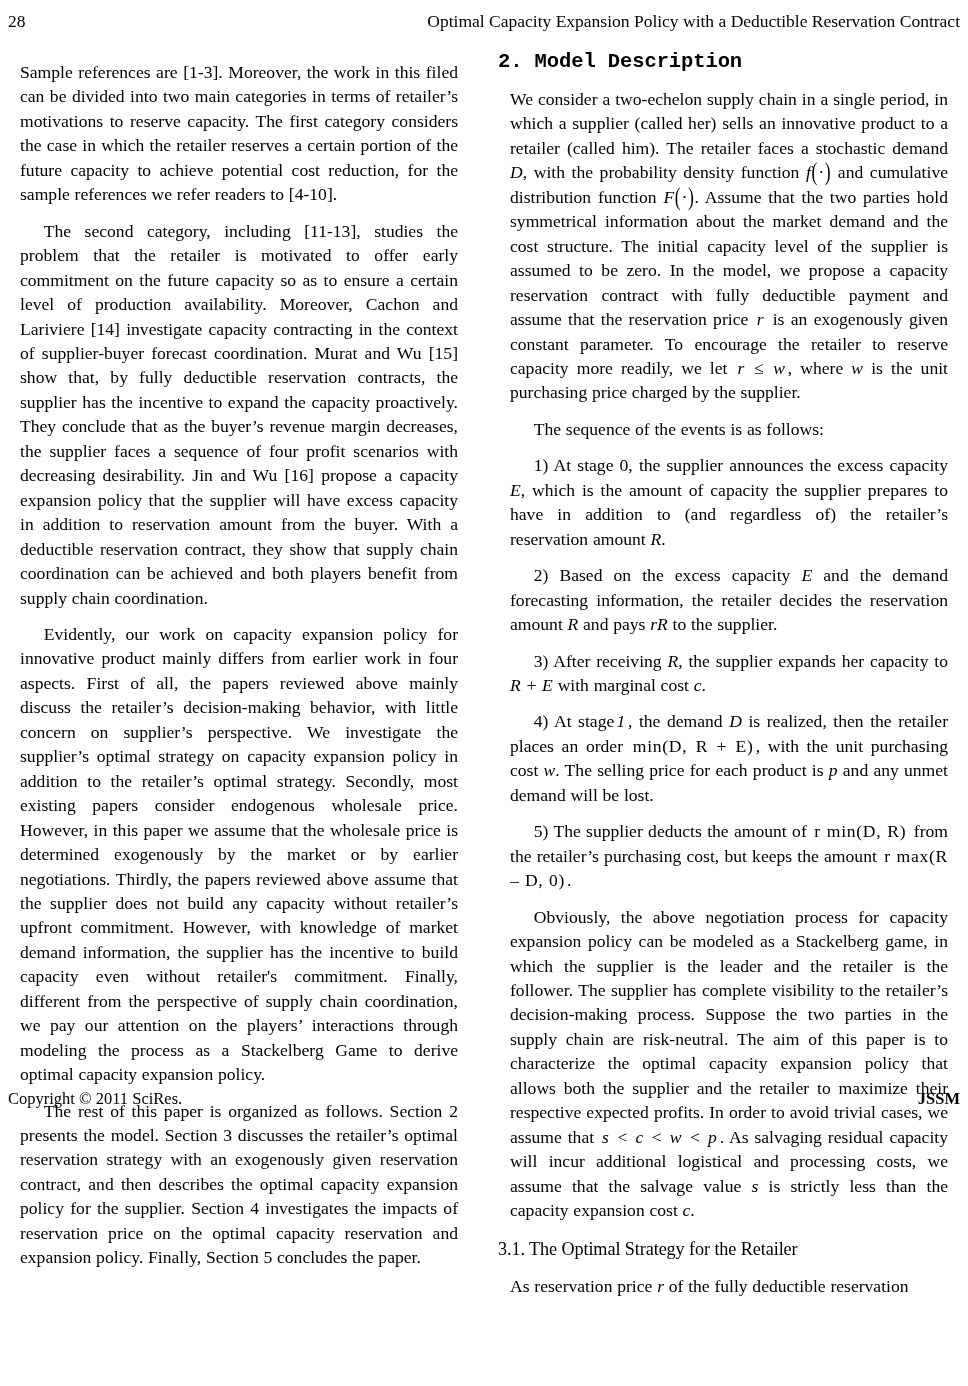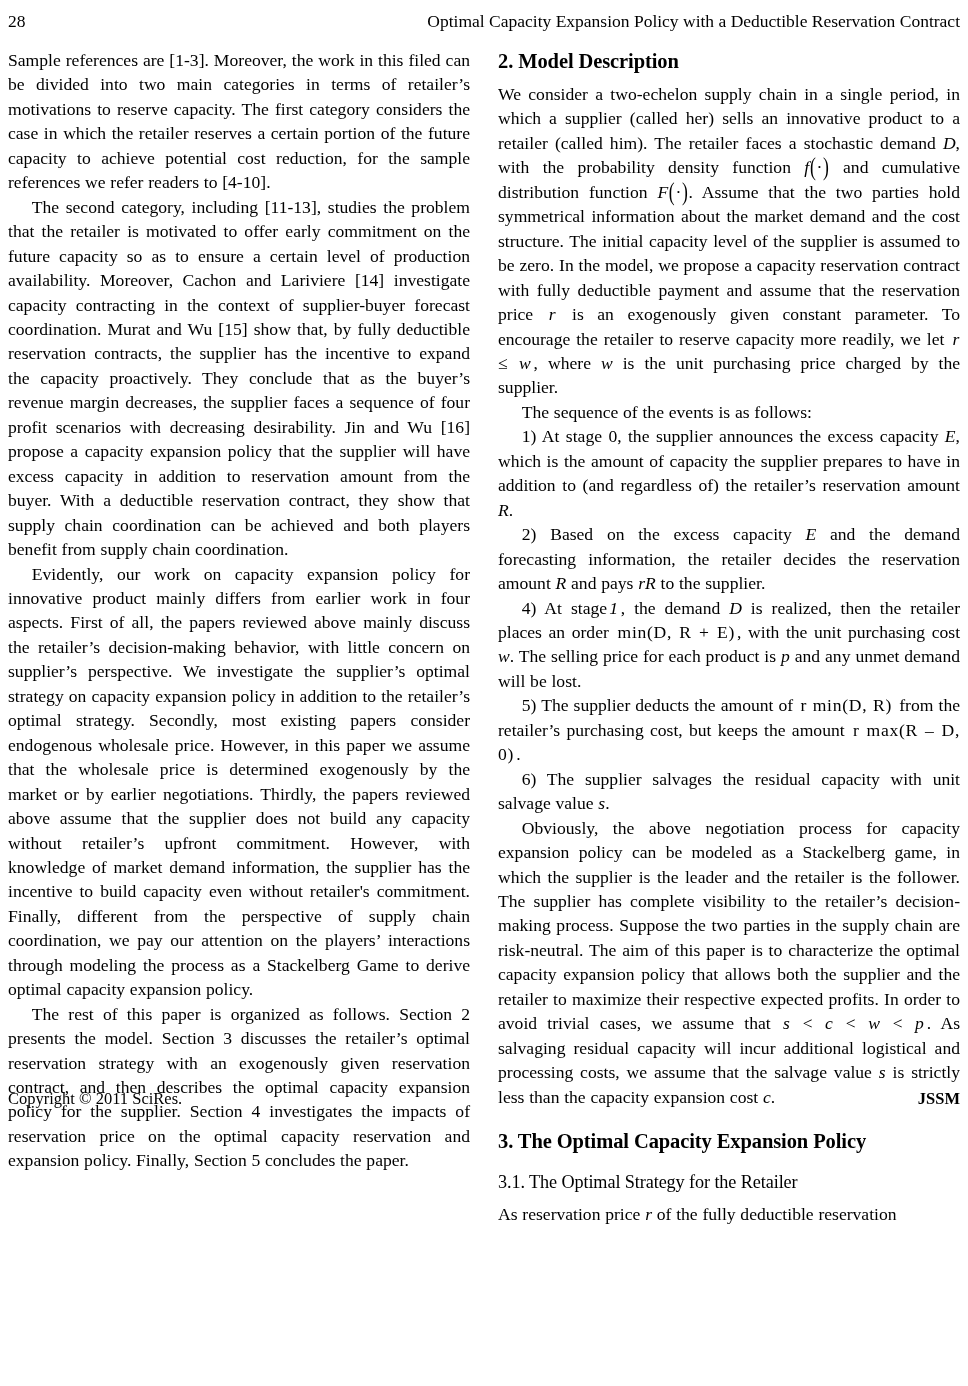--- a/index.html
+++ b/index.html
@@ -56,38 +56,38 @@
     height: 1265px;
     display: flex;
     gap: 28px;
   }
   .col {
     width: 462px;
     flex: 0 0 462px;
   }
 
   p.para {
-    margin: 0;
+    margin: 12px;
     font-size: 17.6px;
     line-height: 24.45px;
     text-align: justify;
     text-justify: inter-word;
     hyphens: none;
     word-spacing: 0.02em;
   }
   p.indent {
     text-indent: 1.35em;
   }
 
   h2.sec {
     margin: 0 0 7px 0;
     font-size: 20.5px;
     line-height: 27px;
     font-weight: bold;
-    font-family: Liberation Serif, serif;
+    font-family: Liberation Mono, monospace;
     letter-spacing: -0.1px;
   }
   h2.sec.spaced-top { margin-top: 19px; }
 
   h3.subsec {
     margin: 15px 0 7px 0;
     font-size: 18.2px;
     line-height: 25px;
     font-weight: normal;
     letter-spacing: -0.1px;
@@ -155,30 +155,29 @@
       <h2 class="sec">2. Model Description</h2>
 
       <p class="para"><span>We consider a two-echelon supply chain in a single period, in which a supplier (called her) sells an innovative product to a retailer (called him). The retailer faces a stochastic demand </span><span class="mi">D</span><span>, with the probability density function </span><span class="mathsp"><span class="mi">f</span><span class="paren">(</span><span class="mop">·</span><span class="paren">)</span></span><span> and cumulative distribution function </span><span class="mathsp"><span class="mi">F</span><span class="paren">(</span><span class="mop">·</span><span class="paren">)</span></span><span>. Assume that the two parties hold symmetrical information about the market demand and the cost structure. The initial capacity level of the supplier is assumed to be zero. In the model, we propose a capacity reservation contract with fully deductible payment and assume that the reservation price </span><span class="mathsp eqpad"><span class="mi">r</span></span><span> is an exogenously given constant parameter. To encourage the retailer to reserve capacity more readily, we let </span><span class="mathsp eqpad"><span class="mi">r ≤ w</span></span><span>, where </span><span class="mi">w</span><span> is the unit purchasing price charged by the supplier.</span></p>
 
       <p class="para indent">The sequence of the events is as follows:</p>
 
       <p class="para indent"><span>1) At stage 0, the supplier announces the excess capacity </span><span class="mi">E</span><span>, which is the amount of capacity the supplier prepares to have in addition to (and regardless of) the retailer’s reservation amount </span><span class="mi">R</span><span>.</span></p>
 
       <p class="para indent"><span>2) Based on the excess capacity </span><span class="mi">E</span><span> and the demand forecasting information, the retailer decides the reservation amount </span><span class="mi">R</span><span> and pays </span><span class="mi">rR</span><span> to the supplier.</span></p>
 
+      <p class="para indent"><span>3) After receiving </span><span class="mi">R</span><span>, the supplier expands her capacity to </span><span class="mi">R + E</span><span> with marginal cost </span><span class="mi">c</span><span>.</span></p>
 
       <p class="para indent"><span>4) At stage</span><span class="mathsp eqpad"><span class="mi">1</span></span><span>, the demand </span><span class="mi">D</span><span> is realized, then the retailer places an order </span><span class="mathsp eqpad"><span class="mop">min(D, R + E)</span></span><span>, with the unit purchasing cost </span><span class="mi">w</span><span>. The selling price for each product is </span><span class="mi">p</span><span> and any unmet demand will be lost.</span></p>
 
       <p class="para indent"><span>5) The supplier deducts the amount of </span><span class="mathsp eqpad"><span class="mop">r min(D, R)</span></span><span> from the retailer’s purchasing cost, but keeps the amount </span><span class="mathsp eqpad"><span class="mop">r max(R – D, 0)</span></span><span>.</span></p>
 
-      <p class="para indent"><span>6) The supplier salvages the residual capacity with unit salvage value </span><span class="mi">s</span><span>.</span></p>
 
       <p class="para indent"><span>Obviously, the above negotiation process for capacity expansion policy can be modeled as a Stackelberg game, in which the supplier is the leader and the retailer is the follower. The supplier has complete visibility to the retailer’s decision-making process. Suppose the two parties in the supply chain are risk-neutral. The aim of this paper is to characterize the optimal capacity expansion policy that allows both the supplier and the retailer to maximize their respective expected profits. In order to avoid trivial cases, we assume that </span><span class="mathsp eqpad"><span class="mi">s &lt; c &lt; w &lt; p</span></span><span>. As salvaging residual capacity will incur additional logistical and processing costs, we assume that the salvage value </span><span class="mi">s</span><span> is strictly less than the capacity expansion cost </span><span class="mi">c</span><span>.</span></p>
 
-      <h2 class="sec spaced-top">3. The Optimal Capacity Expansion Policy</h2>
 
       <h3 class="subsec">3.1. The Optimal Strategy for the Retailer</h3>
 
       <p class="para"><span>As reservation price </span><span class="mi">r</span><span> of the fully deductible reservation</span></p>
 
     </div>
   </div>
 
   <div class="footer">
     <span class="copyright">Copyright © 2011 SciRes.</span>

